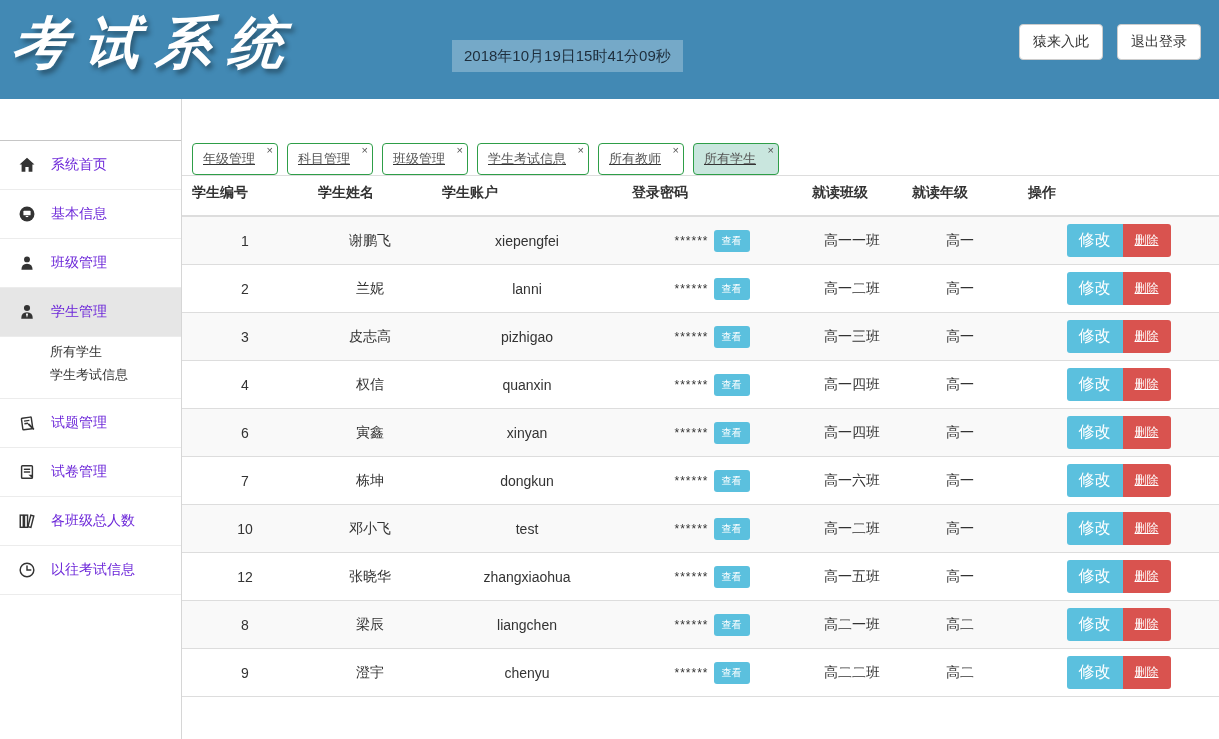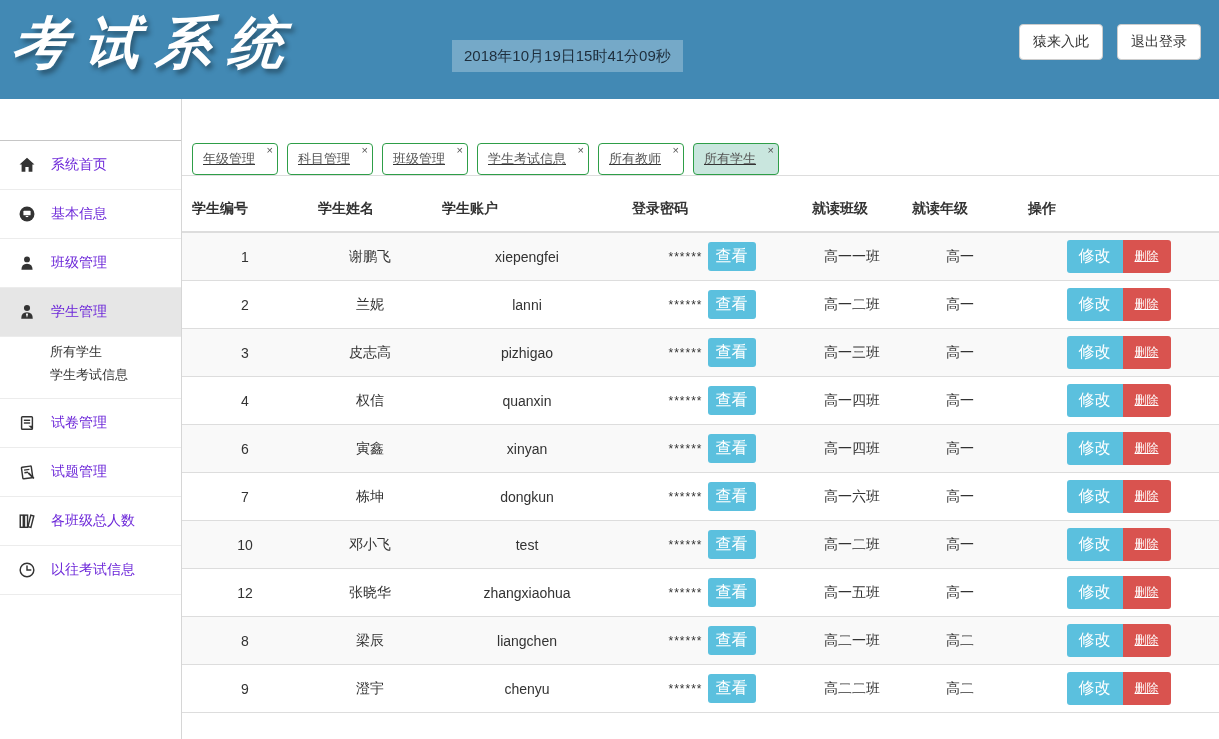--- a/index.html
+++ b/index.html
@@ -64,34 +64,34 @@
     font-size: 13px; color: #555; padding: 6px 22px 6px 10px; cursor: pointer;
     white-space: nowrap;
   }
   .tab.active { background: #c9e6de; }
   .tab-close {
     position: absolute; top: 0; right: 4px; font-size: 11px; color: #555;
     line-height: 12px; cursor: pointer;
   }
 
   
-  table { width: 100%; border-collapse: collapse; table-layout: fixed; margin-top: 16px; font-size: 14px; }
+  table { width: 100%; border-collapse: collapse; table-layout: fixed; font-size: 14px; }
   col.c1{width:126px} col.c2{width:124px} col.c3{width:190px}
   col.c4{width:180px} col.c5{width:100px} col.c6{width:116px}
   thead th {
     text-align: left; font-weight: bold; color: #333;
     padding: 8px 8px 13px 10px; border-bottom: 2px solid #ddd;
   }
   tbody td { text-align: center; padding: 7px 8px; border-top: 1px solid #ddd; height: 41px; }
   tbody tr:nth-child(odd) { background: #f9f9f9; }
   tbody tr:last-child { border-bottom: 1px solid #ddd; }
   .mask { font-size: 12px; color: #333; letter-spacing: 1px; vertical-align: middle; }
   .btn { border: none; color: #fff; cursor: pointer; font-family: inherit; }
   .btn-view {
-    background: #5bc0de; font-size: 16px; padding: 4px 8px; border-radius: 3px;
+    background: #5bc0de; font-size: 10px; padding: 4px 8px; border-radius: 3px;
     margin-left: 5px; vertical-align: middle;
   }
   .btn-group { display: inline-flex; }
   .btn-edit { background: #5bc0de; font-size: 16px; padding: 6px 12px; border-radius: 3px 0 0 3px; }
   .btn-delete { background: #d9534f; font-size: 12px; padding: 6px 12px; border-radius: 0 3px 3px 0; text-decoration: underline; }
 
   
   .pagination { display: flex; justify-content: center; align-items: center; margin-top: 44px; }
   .pages { display: inline-flex; }
   .page-item {
@@ -175,41 +175,41 @@
       </div>
 
       <div class="submenu">
         <div class="submenu-item">所有学生</div>
         <div class="submenu-item">学生考试信息</div>
       </div>
 
       <div class="menu-item">
         <span class="ico">
           <svg viewBox="0 0 20 20" width="18" height="18">
-              <rect class="ln" x="4" y="3" width="12" height="14" rx="1"></rect>
-              <line class="ln" x1="6.5" y1="7" x2="13.5" y2="7"></line>
-              <line class="ln" x1="6.5" y1="10" x2="13.5" y2="10"></line>
-              <path class="fl" d="M11.5 13 H16 V17 Z"></path>
-            </svg>
-        </span>
-        <span>试卷管理</span>
-      </div>
-
-      <div class="menu-item">
-        <span class="ico">
-          <svg viewBox="0 0 20 20" width="18" height="18">
               <g transform="rotate(-8 10 10)">
                 <rect class="ln" x="4.5" y="4" width="11" height="13" rx="1"></rect>
                 <line class="ln" x1="7" y1="7.5" x2="13" y2="7.5"></line>
                 <line class="ln" x1="7" y1="10.5" x2="11" y2="10.5"></line>
               </g>
               <line x1="12" y1="11.5" x2="17" y2="16.5" stroke="#333" stroke-width="2.2" stroke-linecap="round"></line>
             </svg>
         </span>
         <span>试题管理</span>
+      </div>
+
+      <div class="menu-item">
+        <span class="ico">
+          <svg viewBox="0 0 20 20" width="18" height="18">
+              <rect class="ln" x="4" y="3" width="12" height="14" rx="1"></rect>
+              <line class="ln" x1="6.5" y1="7" x2="13.5" y2="7"></line>
+              <line class="ln" x1="6.5" y1="10" x2="13.5" y2="10"></line>
+              <path class="fl" d="M11.5 13 H16 V17 Z"></path>
+            </svg>
+        </span>
+        <span>试卷管理</span>
       </div>
 
       <div class="menu-item">
         <span class="ico">
           <svg viewBox="0 0 20 20" width="18" height="18">
               <rect class="ln" x="2.5" y="3.5" width="3.4" height="13.5"></rect>
               <rect class="ln" x="7.2" y="3.5" width="3.4" height="13.5"></rect>
               <rect class="ln" x="12.6" y="3.8" width="3.4" height="13.2" transform="rotate(14 14.3 10.4)"></rect>
             </svg>
         </span>

